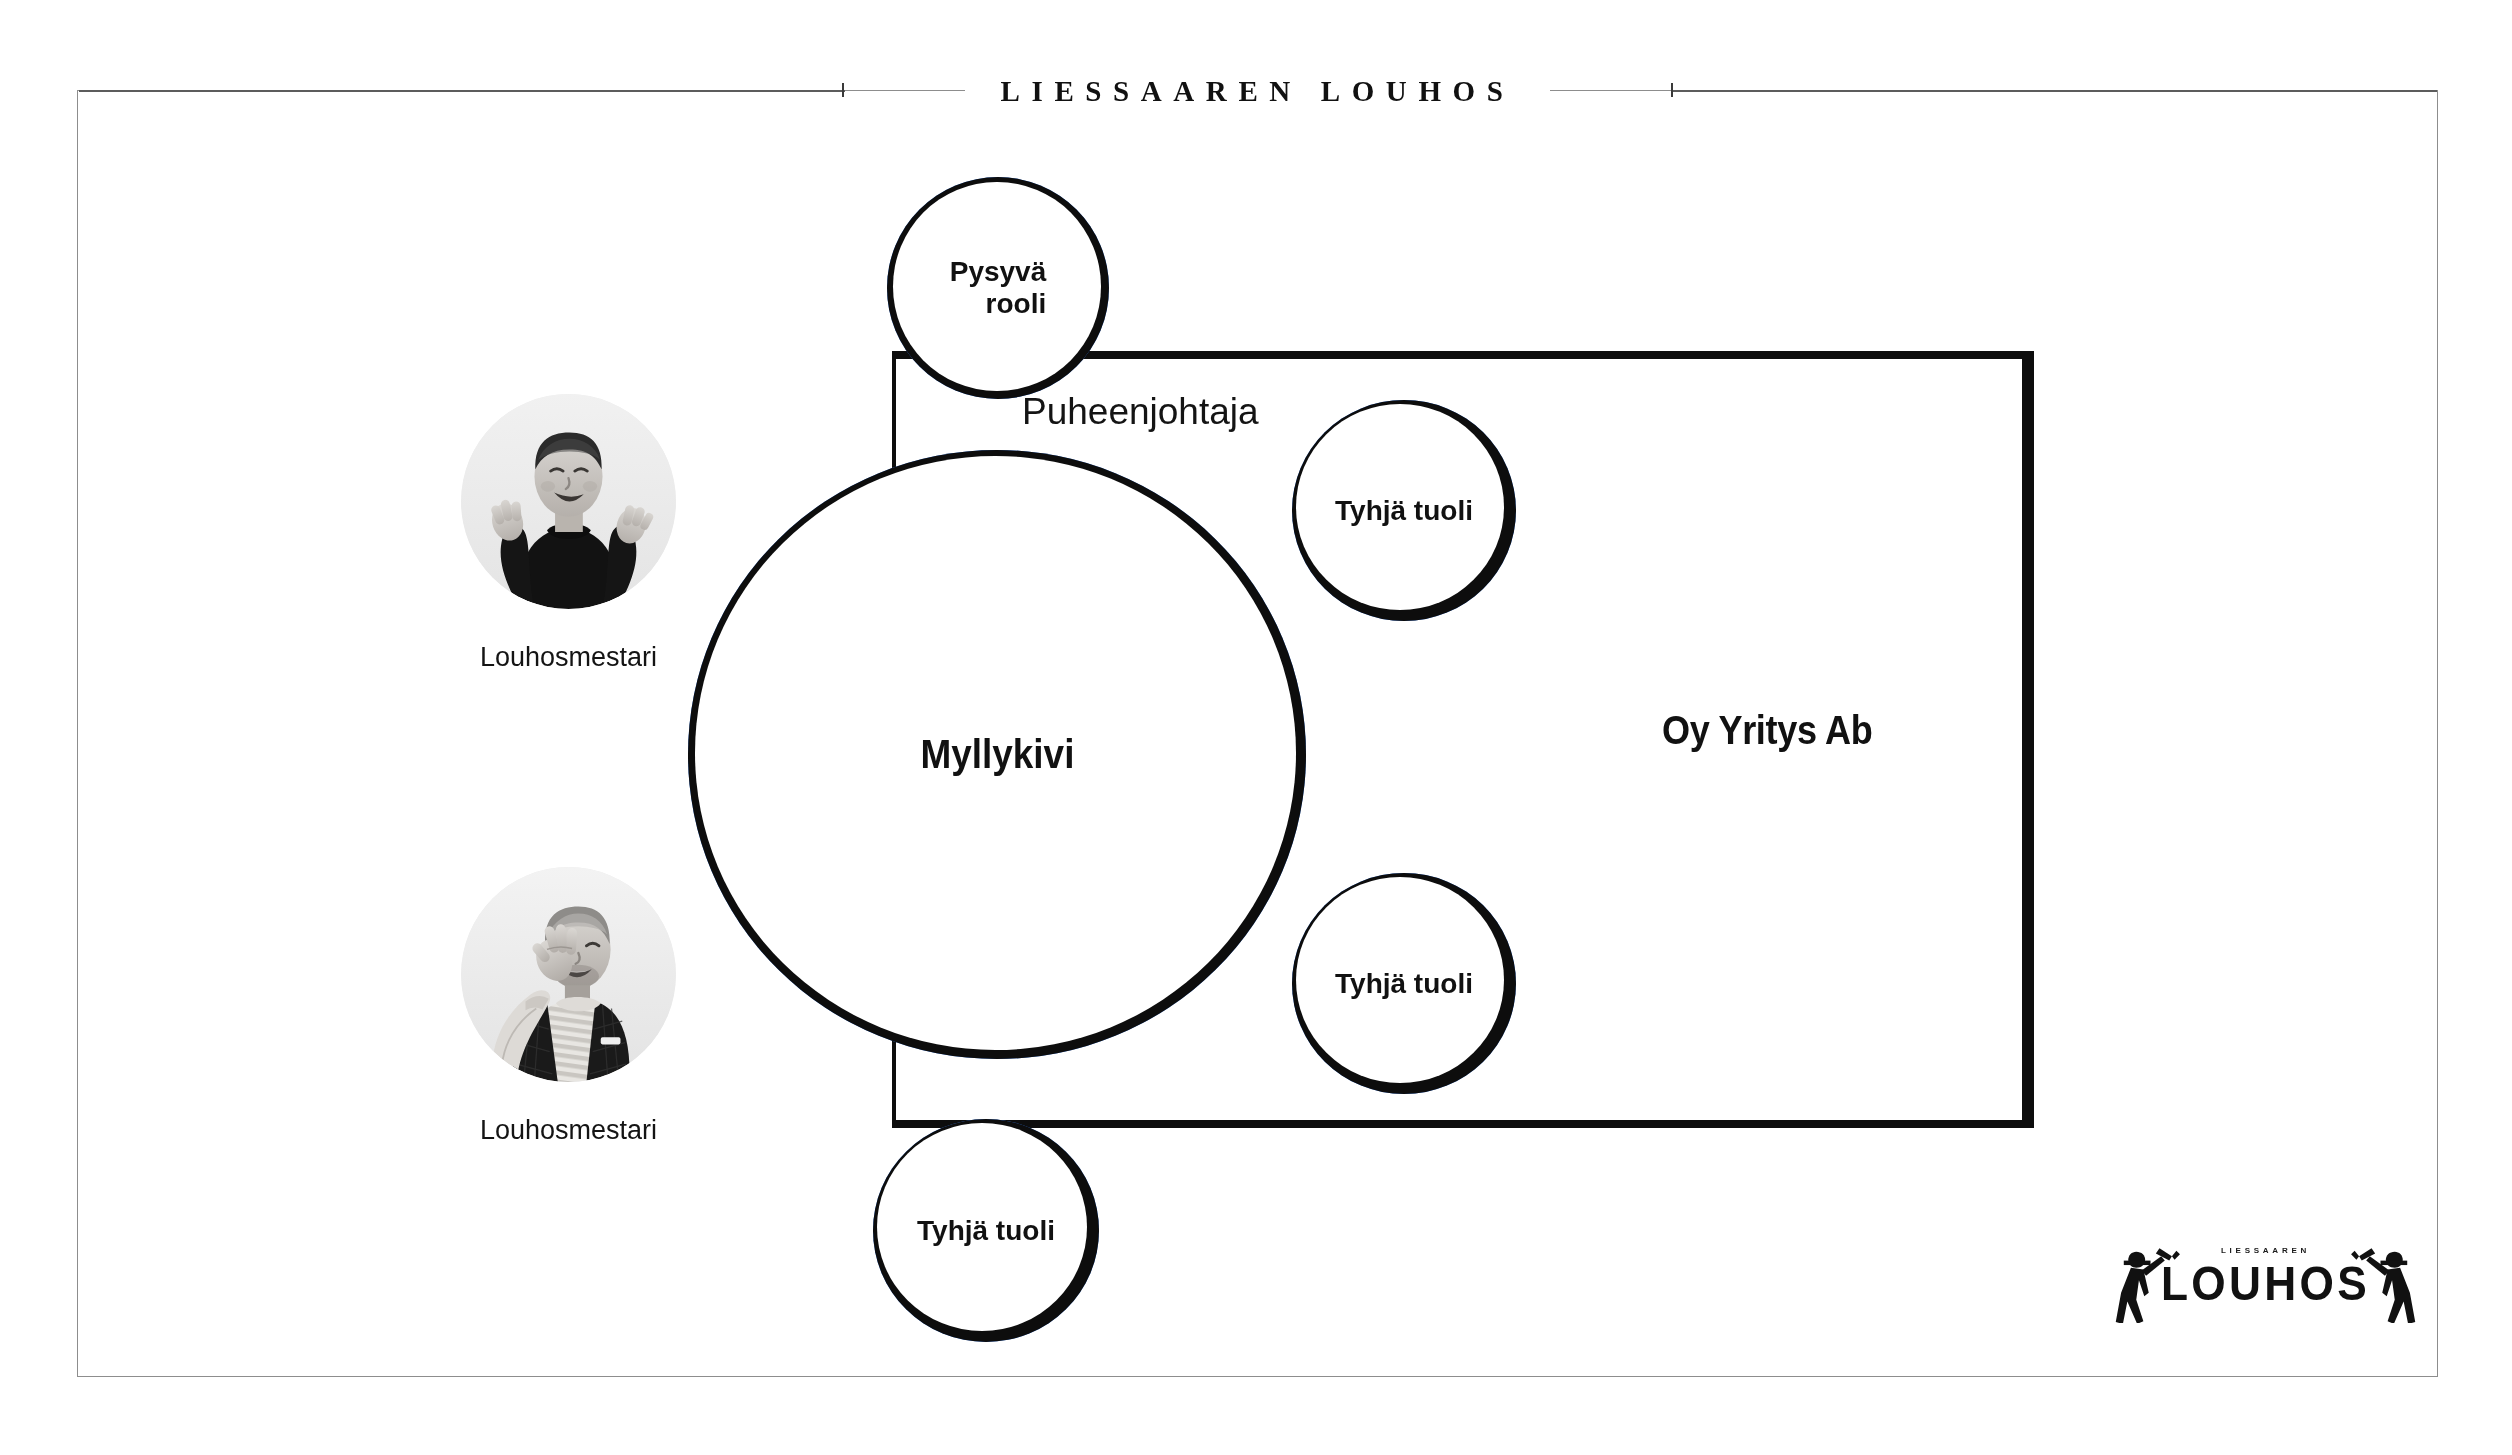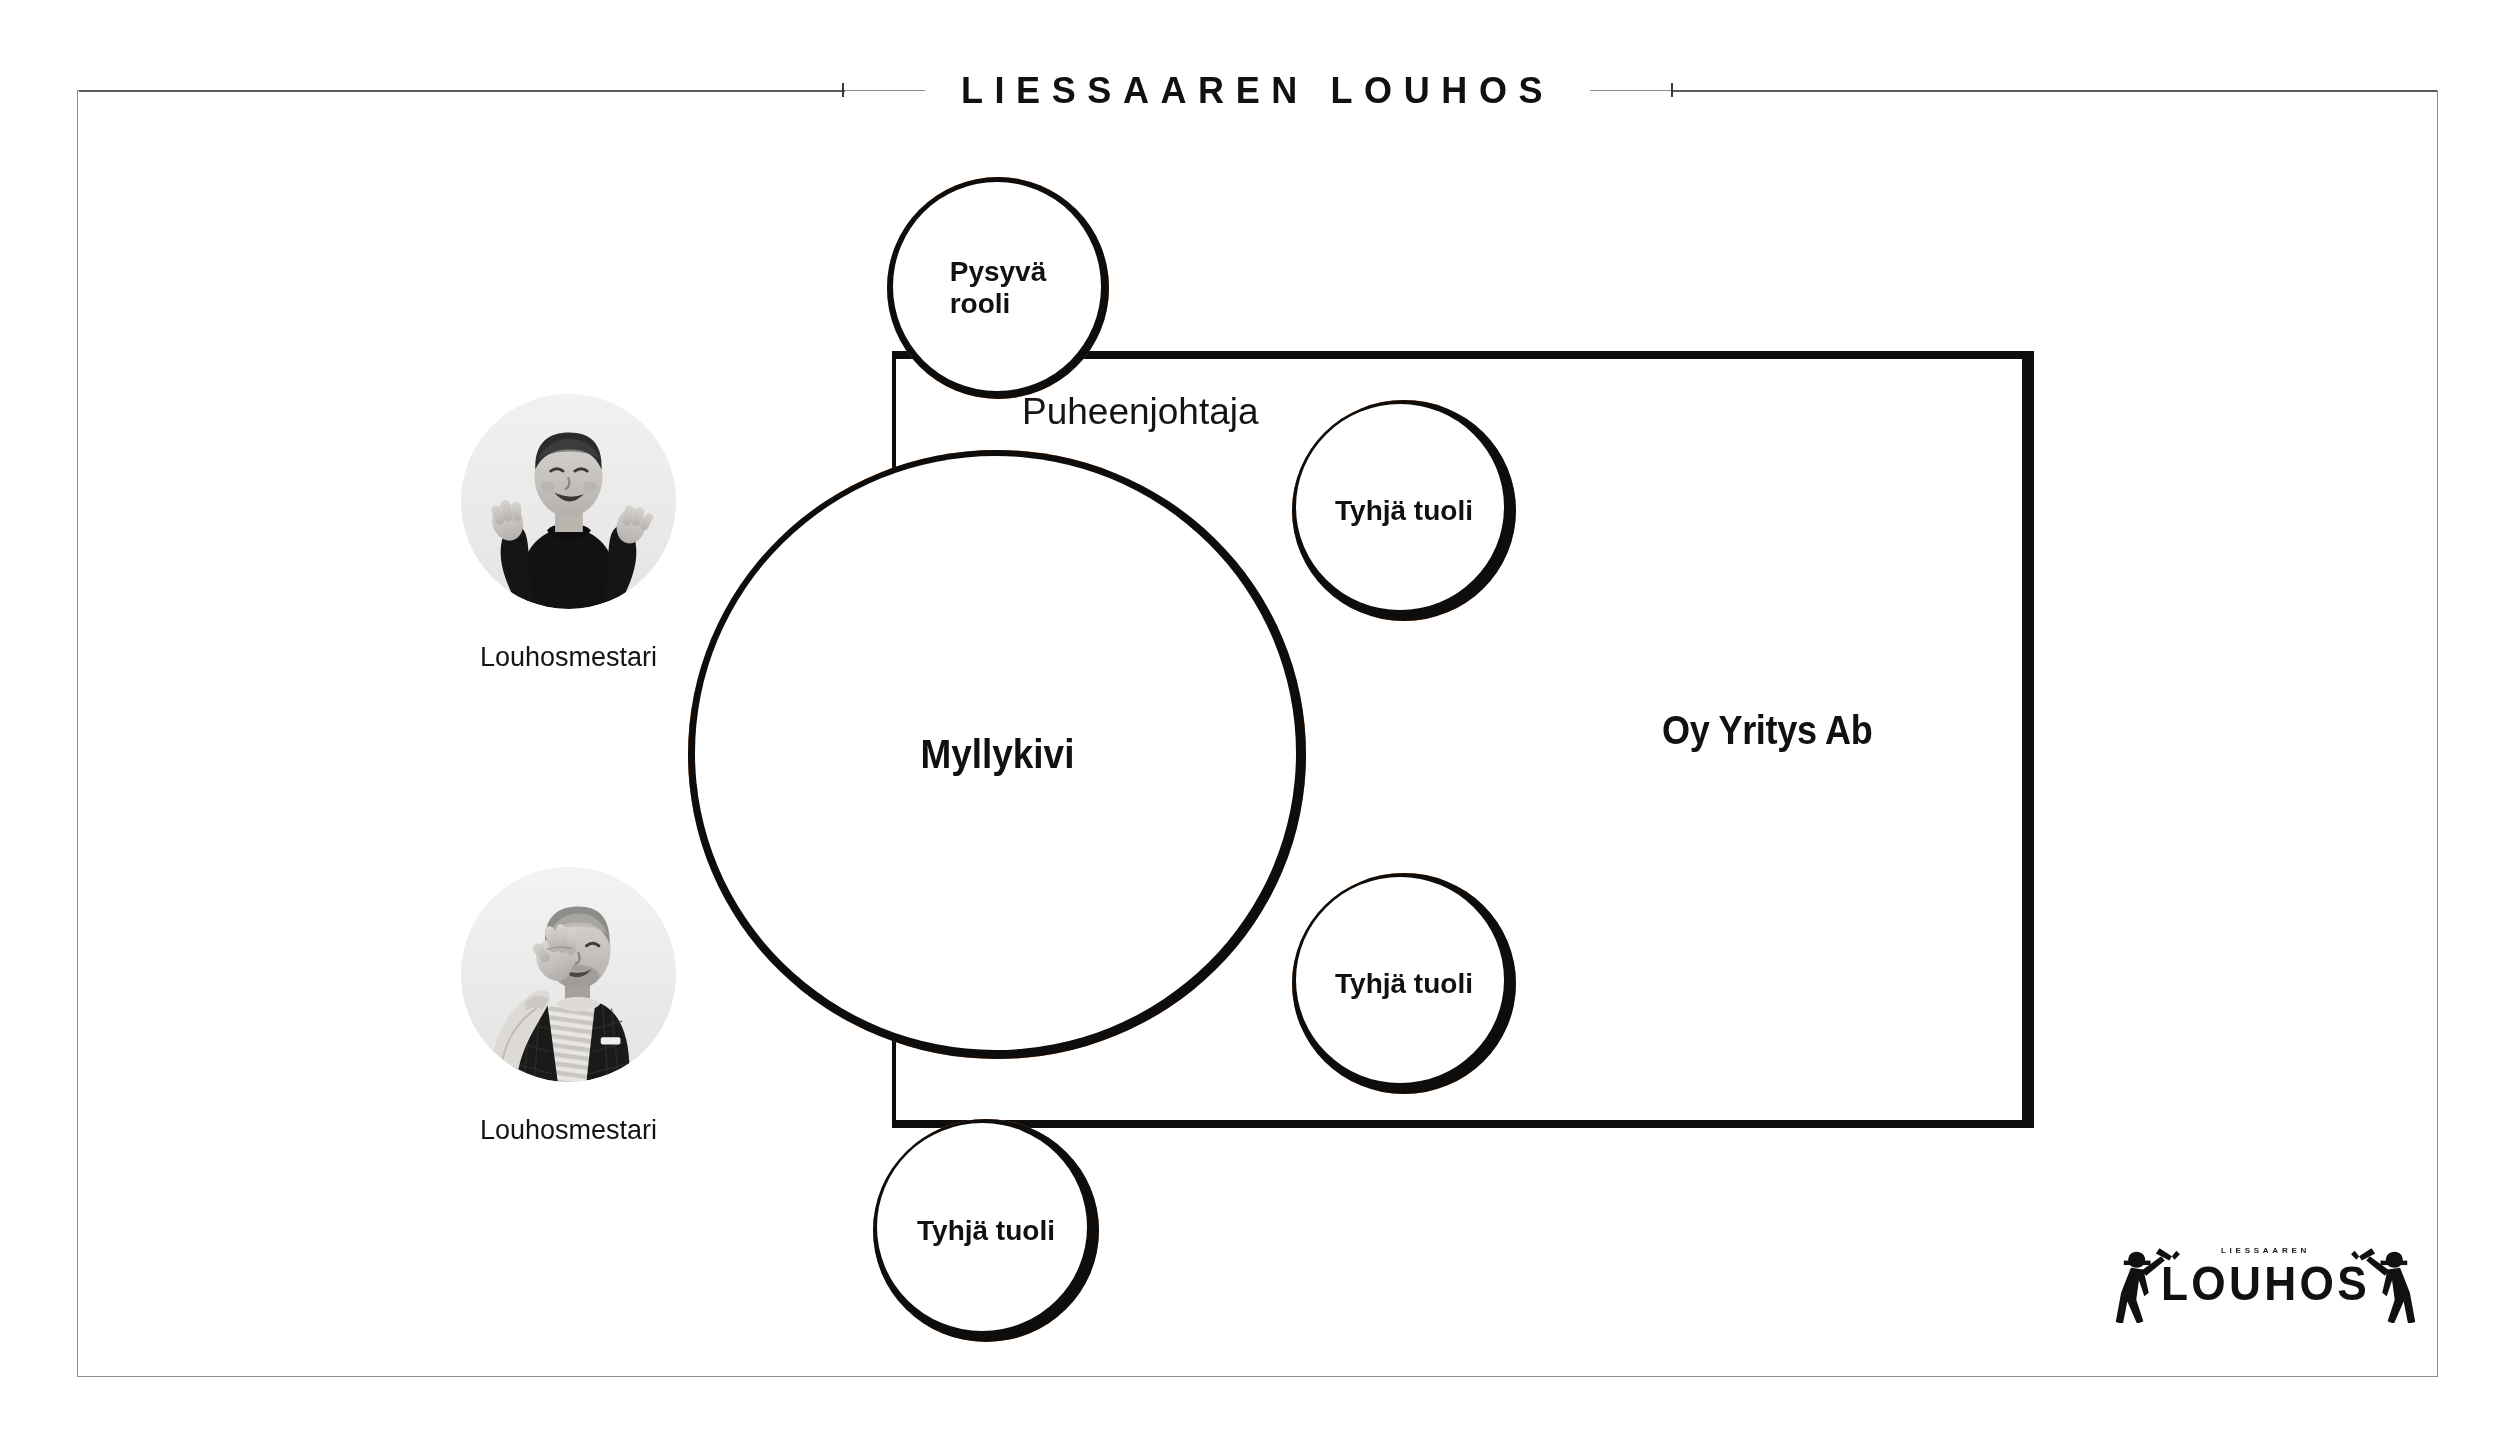--- a/index.html
+++ b/index.html
@@ -41,22 +41,22 @@
     left: 77px;
     top: 56px;
     width: 2361px;
     height: 70px;
     display: flex;
     align-items: center;
     justify-content: center;
     pointer-events: none;
   }
   .header-title {
-    font-family: Liberation Sans, sans-serif;
-    font-size: 36px;
+    font-family: Liberation Serif, serif;
+    font-size: 29px;
     font-weight: 700;
     letter-spacing: 11.6px;
     color: #111111;
     white-space: nowrap;
     padding: 0 36px;
     background: #ffffff;
     z-index: 4;
     line-height: 1;
   }
   .rule {
@@ -108,25 +108,25 @@
     transform: scaleX(0.88);
     transform-origin: left center;
     z-index: 7;
     white-space: nowrap;
   }
 
   
   .node {
     position: absolute;
     border-radius: 50%;
-    background: #f97316;
+    background: #3b82f6;
     display: flex;
     align-items: center;
     justify-content: center;
-    text-align: left;
+    text-align: right;
     box-sizing: border-box;
     z-index: 8;
   }
   
   .node::before {
     content: "";
     position: absolute;
     left: 0; top: 0; right: 0; bottom: 0;
     border-radius: 50%;
     background: #0d0d0d;

